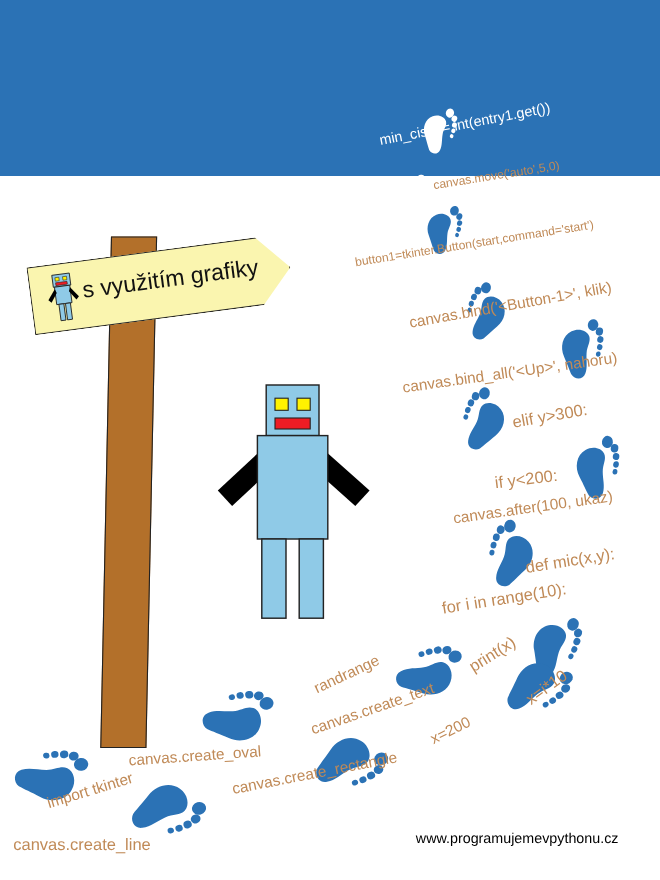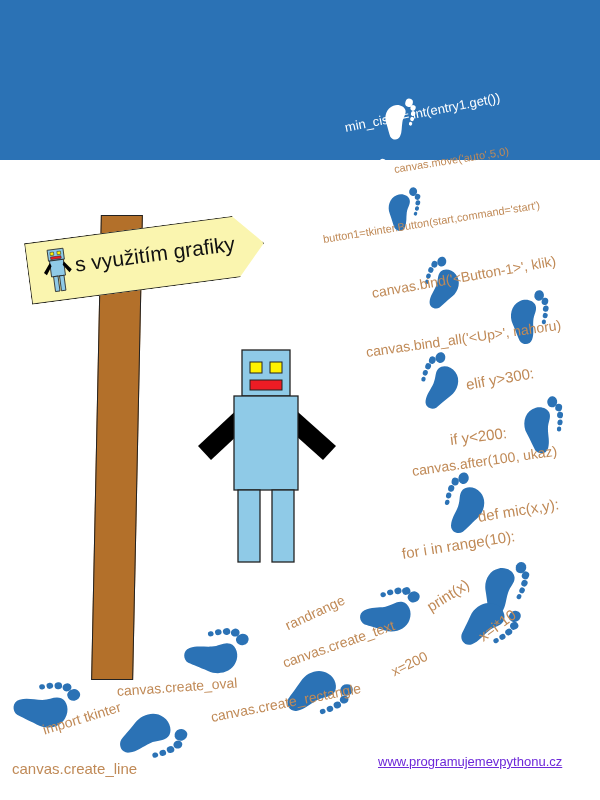--- a/index.html
+++ b/index.html
@@ -133,24 +133,23 @@
     z-index: 4;
   }
   .robot svg { display:block; width:100%; height:100%; }
 
   
   .site-url {
     position: absolute;
     left: 378px;
     top: 754px;
     font-size: 13px;
-    color: #6d28d9;
+    color: #000000;
     white-space: nowrap;
     z-index: 6;
-    text-decoration: underline;
   }
 </style>
 </head>
 <body>
 
 <div id="cover">
 
   <div class="trail" id="trail-layer">
       <div class="foot" style="left: 379px; top: 174px; transform: rotate(16deg) scale(0.76);">
         <svg viewBox="0 0 46 66" xmlns="http://www.w3.org/2000/svg">

